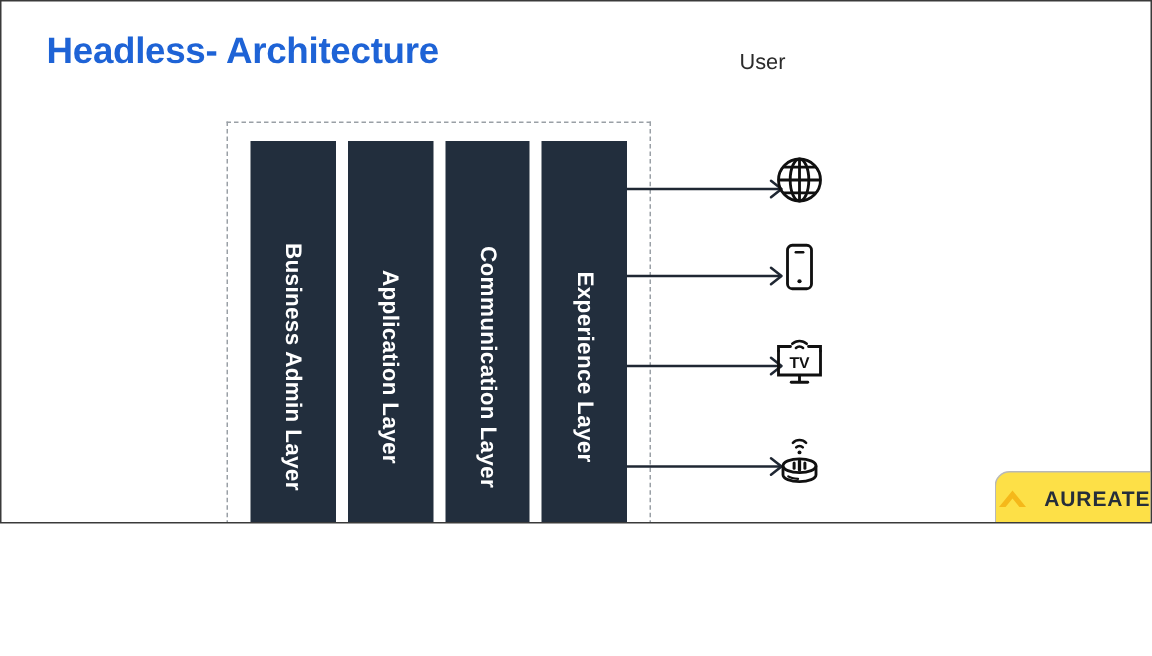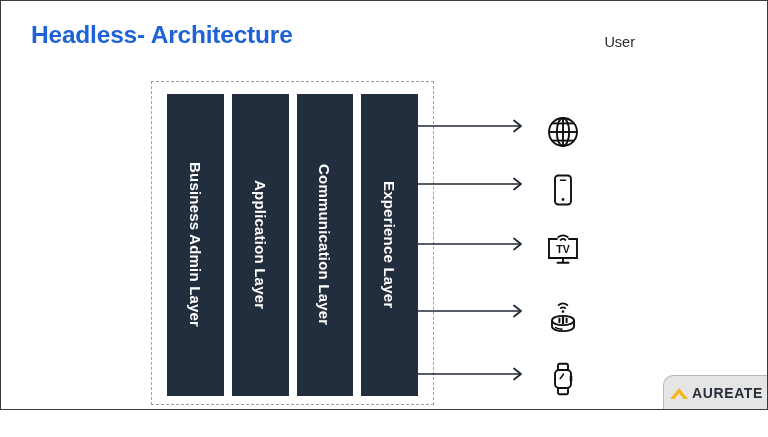--- a/index.html
+++ b/index.html
@@ -7,21 +7,21 @@
   html, body {
     width: 768px;
     height: 437px;
     background: #ffffff;
     font-family: "Liberation Sans", sans-serif;
   }
 
   #slide {
     position: relative;
     width: 768px;
-    height: 410px;
+    height: 349px;
     background: #ffffff;
     border: 1px solid #3a3a3a;
     overflow: hidden;
   }
 
   
   #title {
     position: absolute;
     left: 30px;
     top: 20px;
@@ -71,61 +71,61 @@
     white-space: nowrap;
     line-height: 1;
   }
 
   
   #touchpoints-heading {
     position: absolute;
     left: 492px;
     top: 31px;
     width: 142px;
-    text-align: right;
+    text-align: left;
     font-size: 14.5px;
     color: #2b2b2b;
     line-height: 1.45;
   }
 
   
   .arrow {
     position: absolute;
     left: 417px;
     height: 14px;
     width: 112px;
   }
   .arrow svg { display: block; overflow: visible; }
 
   
   .touchpoint-icon {
     position: absolute;
-    left: 538px;
+    left: 508px;
     width: 48px;
     height: 48px;
     display: flex;
-    align-items: flex-end;
+    align-items: flex-start;
     justify-content: center;
   }
   .touchpoint-icon svg { display: block; }
 
   
   #logo-badge {
     position: absolute;
     right: 0px;
     bottom: 0px;
     width: 104px;
     height: 34px;
-    background: #e5e5e5;
+    background: #fde047;
     border-top: 1.5px solid #b8b8b8;
     border-left: 1.5px solid #b8b8b8;
     border-top-left-radius: 10px;
     display: flex;
     align-items: center;
-    justify-content: center;
+    justify-content: space-between;
     gap: 2px;
   }
   #logo-mark svg { display: block; }
   #logo-text {
     font-size: 14px;
     font-weight: bold;
     letter-spacing: 0.6px;
     color: #262E3A;
   }
 </style>

